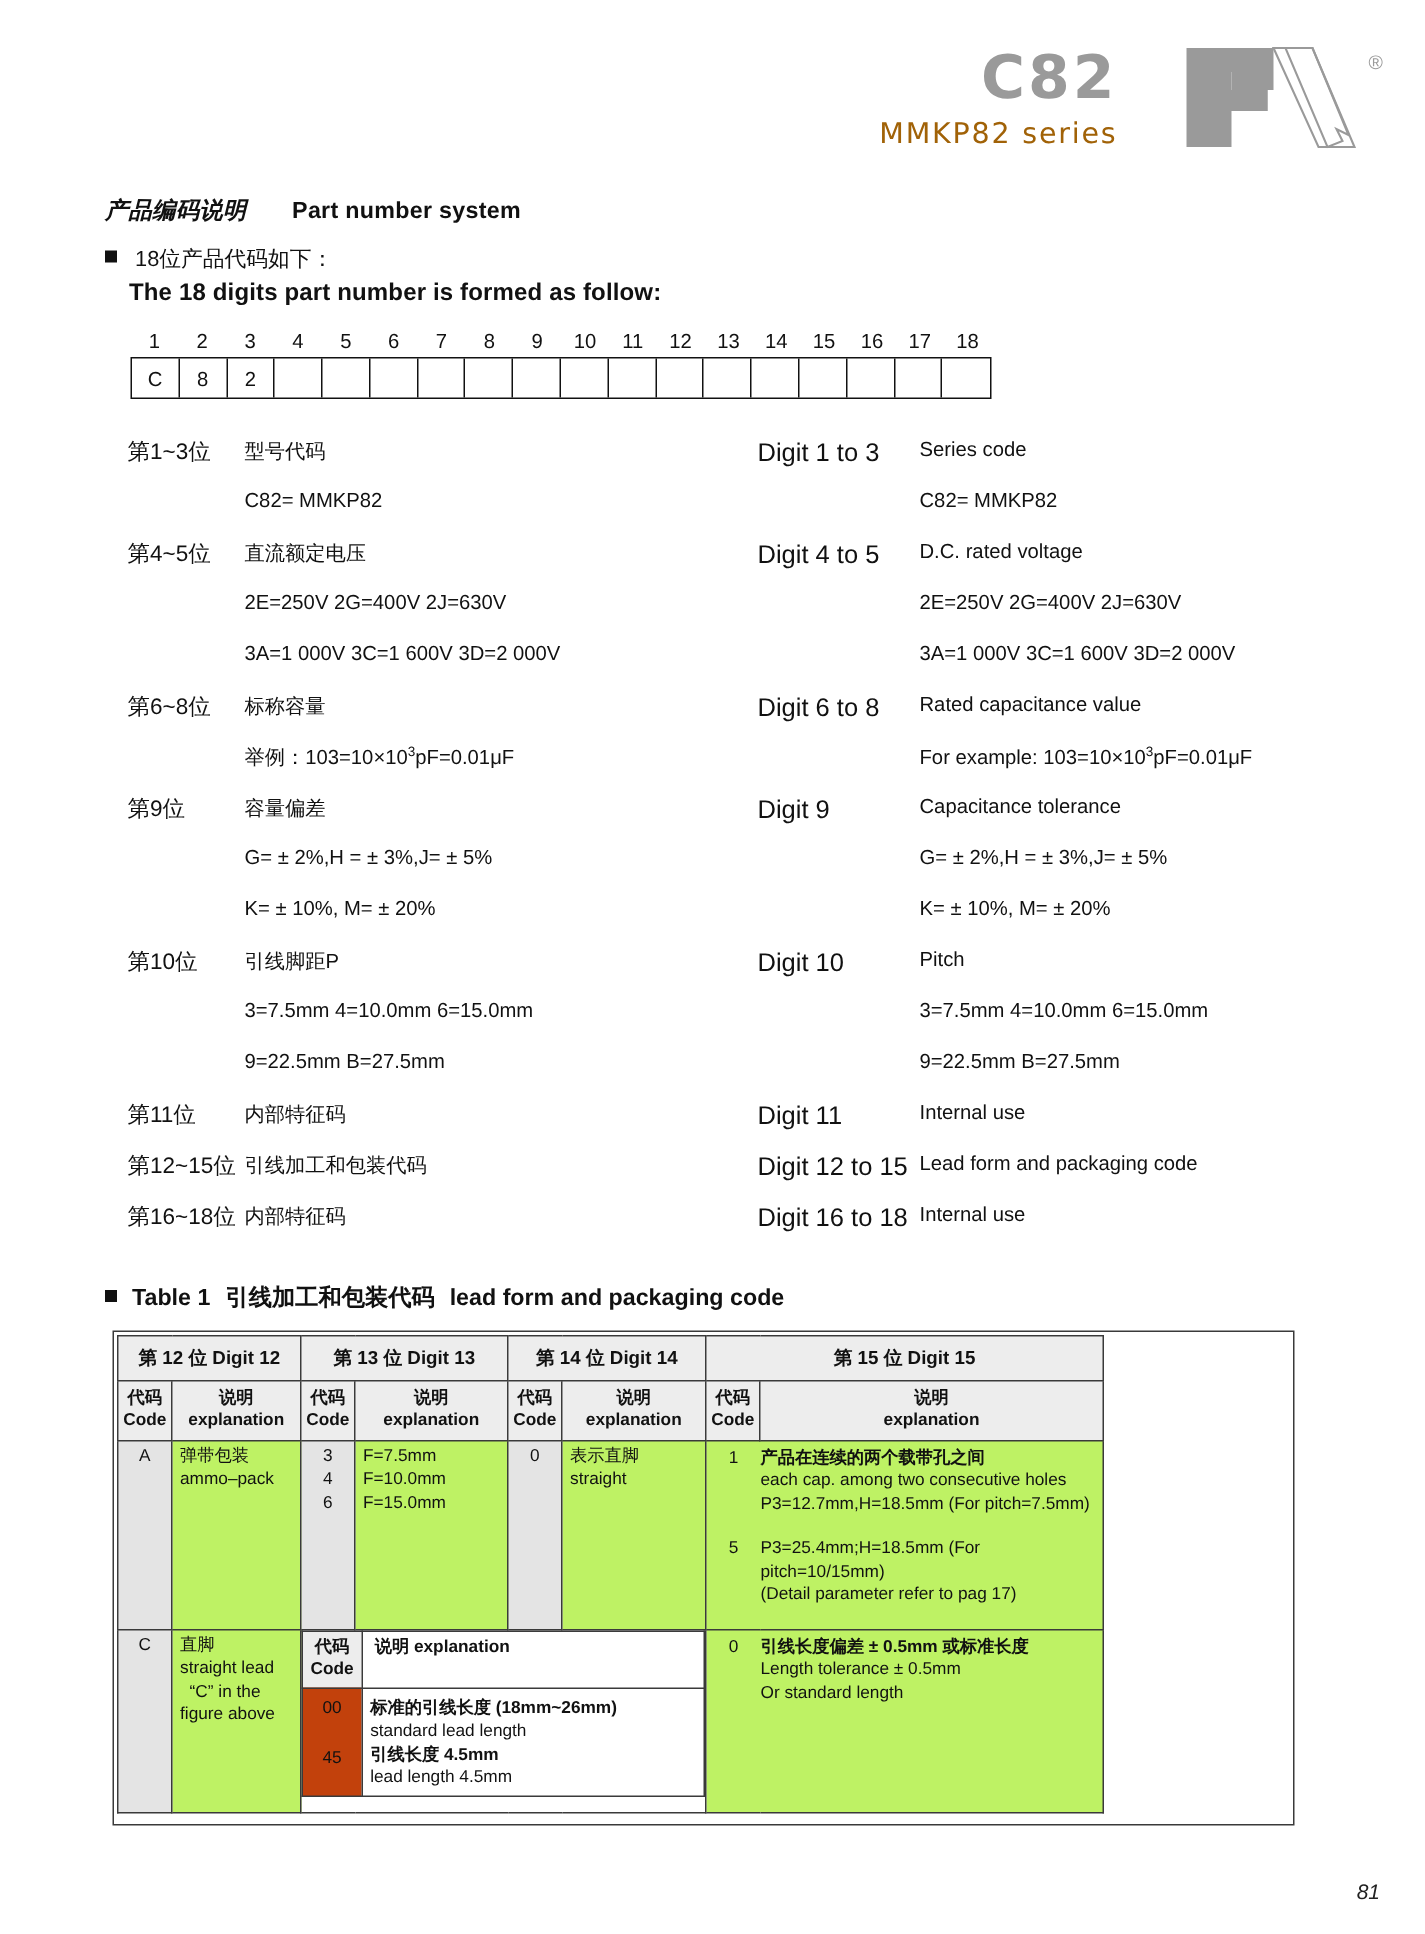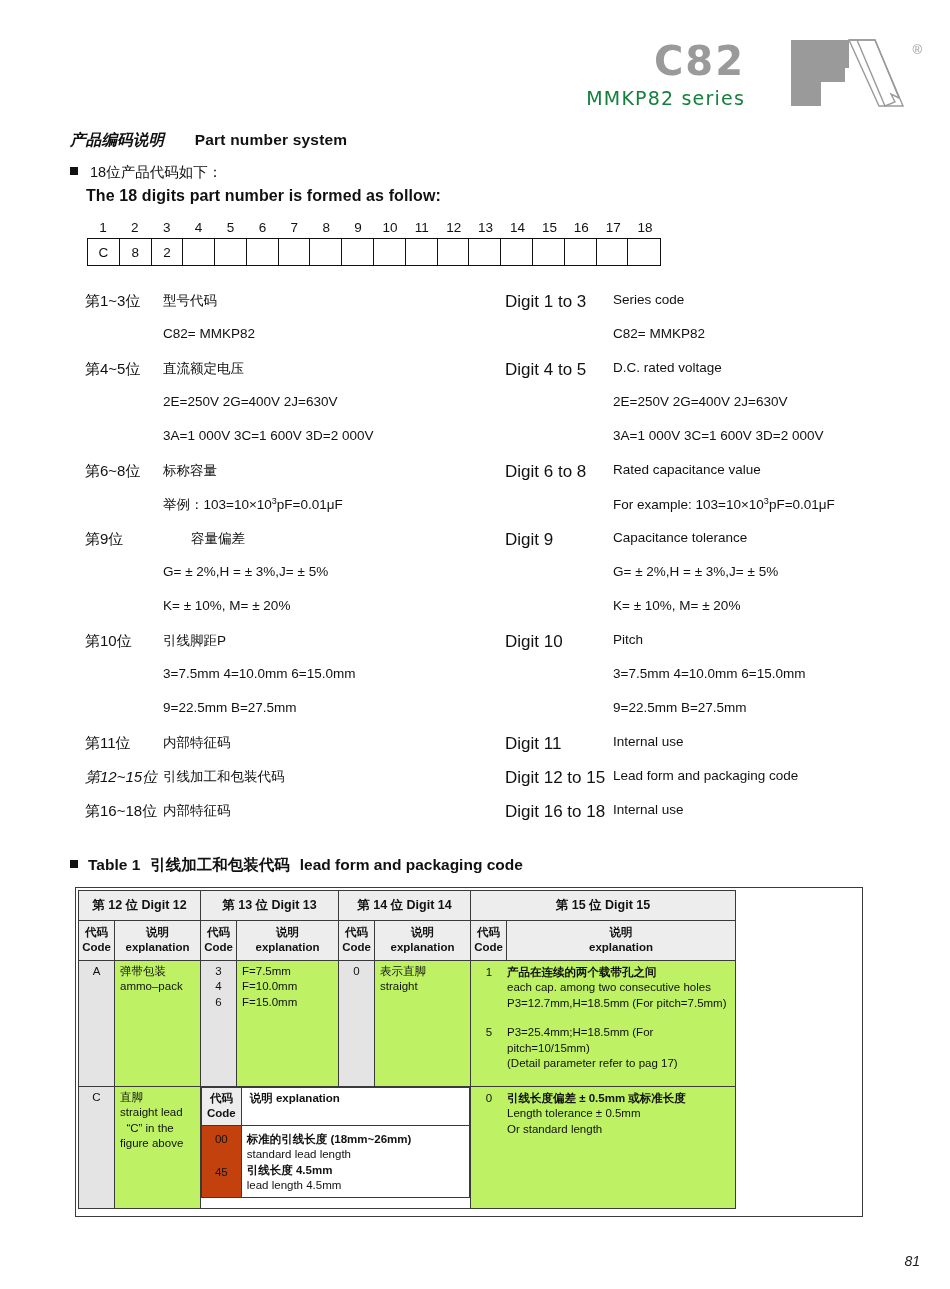--- a/index.html
+++ b/index.html
@@ -7,28 +7,28 @@
   body {
     width: 950px; height: 1289px;
     background:#ffffff;
     font-family: "Liberation Sans", "DejaVu Sans", sans-serif;
     color:#111111;
     position:relative;
     overflow:hidden;
   }
 
   
-  .header { position:absolute; top:28px; right:28px; height:90px; display:flex; align-items:center; }
+  .header { position:absolute; top:28px; right:28px; height:90px; display:flex; align-items:flex-start; }
   .header-text { text-align:right; padding-top:4px; }
   .series-code {
     font-size:40px; letter-spacing:2px; color:#9a9a9a; font-weight:700;
     line-height:1.0; font-family:"DejaVu Sans", sans-serif;
   }
   .series-sub {
-    font-size:19px; color:#15803d; letter-spacing:1.2px; margin-top:6px;
+    font-size:19px; color:#a16207; letter-spacing:1.2px; margin-top:6px;
     font-family:"DejaVu Sans", sans-serif;
   }
   .logo-wrap { margin-left:42px; position:relative; width:135px; height:75px; }
   .logo-r {
     position:absolute; right:0; top:6px;
     font-size:13px; color:#9a9a9a;
   }
 
   
   .sec-title {
@@ -211,21 +211,21 @@
     <div class="desc-row">
       <div class="lbl-cn" style="top: 170px;">第6~8位</div>
       <div class="val-cn" style="top: 170px;">标称容量</div>
       <div class="lbl-en" style="top: 170px;">Digit 6 to 8</div>
       <div class="val-en" style="top: 170px;">Rated capacitance value</div>
       <div class="val-cn" style="top: 204px;">举例：103=10×10<sup>3</sup>pF=0.01μF</div>
       <div class="val-en" style="top: 204px;">For example: 103=10×10<sup>3</sup>pF=0.01μF</div>
     </div>
     <div class="desc-row">
       <div class="lbl-cn" style="top: 238px;">第9位</div>
-      <div class="val-cn" style="top: 238px; margin-left: 28px;">容量偏差</div>
+      <div class="val-cn" style="top: 238px;">容量偏差</div>
       <div class="lbl-en" style="top: 238px;">Digit 9</div>
       <div class="val-en" style="top: 238px;">Capacitance tolerance</div>
       <div class="val-cn" style="top: 272px;">G= ± 2%,H = ± 3%,J= ± 5%</div>
       <div class="val-en" style="top: 272px;">G= ± 2%,H = ± 3%,J= ± 5%</div>
       <div class="val-cn" style="top: 306px;">K= ± 10%, M= ± 20%</div>
       <div class="val-en" style="top: 306px;">K= ± 10%, M= ± 20%</div>
     </div>
     <div class="desc-row">
       <div class="lbl-cn" style="top: 340px;">第10位</div>
       <div class="val-cn" style="top: 340px;">引线脚距P</div>
@@ -236,21 +236,21 @@
       <div class="val-cn" style="top: 408px;">9=22.5mm  B=27.5mm</div>
       <div class="val-en" style="top: 408px;">9=22.5mm  B=27.5mm</div>
     </div>
     <div class="desc-row">
       <div class="lbl-cn" style="top: 442px;">第11位</div>
       <div class="val-cn" style="top: 442px;">内部特征码</div>
       <div class="lbl-en" style="top: 442px;">Digit 11</div>
       <div class="val-en" style="top: 442px;">Internal use</div>
     </div>
     <div class="desc-row">
-      <div class="lbl-cn" style="top: 476px; font-style: italic;">第12~15位</div>
+      <div class="lbl-cn" style="top: 476px;">第12~15位</div>
       <div class="val-cn" style="top: 476px;">引线加工和包装代码</div>
       <div class="lbl-en" style="top: 476px;">Digit 12 to 15</div>
       <div class="val-en" style="top: 476px;">Lead form and packaging code</div>
     </div>
     <div class="desc-row">
       <div class="lbl-cn" style="top: 510px;">第16~18位</div>
       <div class="val-cn" style="top: 510px;">内部特征码</div>
       <div class="lbl-en" style="top: 510px;">Digit 16 to 18</div>
       <div class="val-en" style="top: 510px;">Internal use</div>
     </div>

